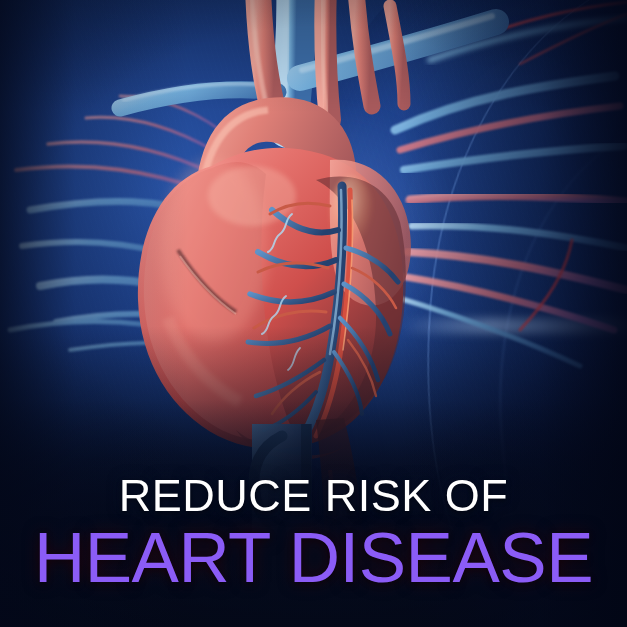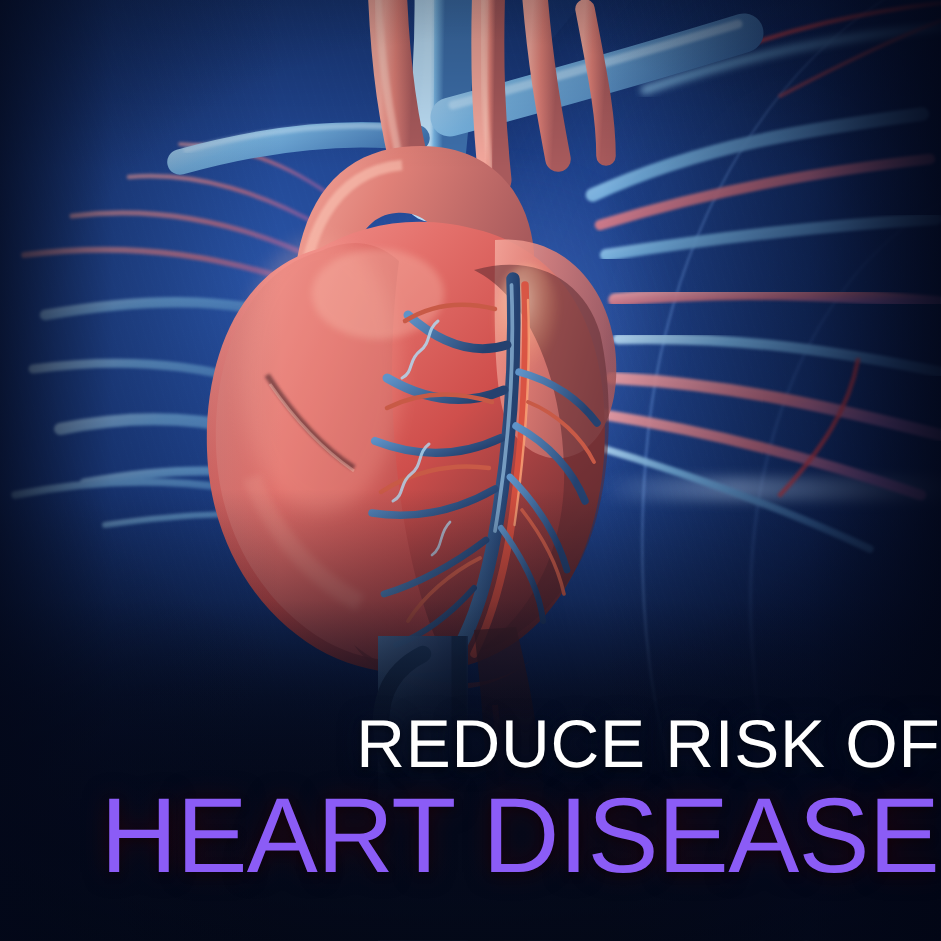--- a/index.html
+++ b/index.html
@@ -85,21 +85,21 @@
   }
 
   
   .anatomy { position: absolute; inset: 0; }
 
   
   .headline-wrap {
     position: absolute;
     left: 0; right: 0;
     bottom: 34px;
-    text-align: right;
+    text-align: center;
   }
   .line-top {
     color: #ffffff;
     font-size: 45px;
     line-height: 46px;
     font-weight: 500;
     letter-spacing: 0.5px;
     text-shadow: 0 0 14px rgba(8,16,40,.85), 0 2px 5px rgba(0,0,0,.6);
     margin: 0 0 5px 0;
     white-space: nowrap;

